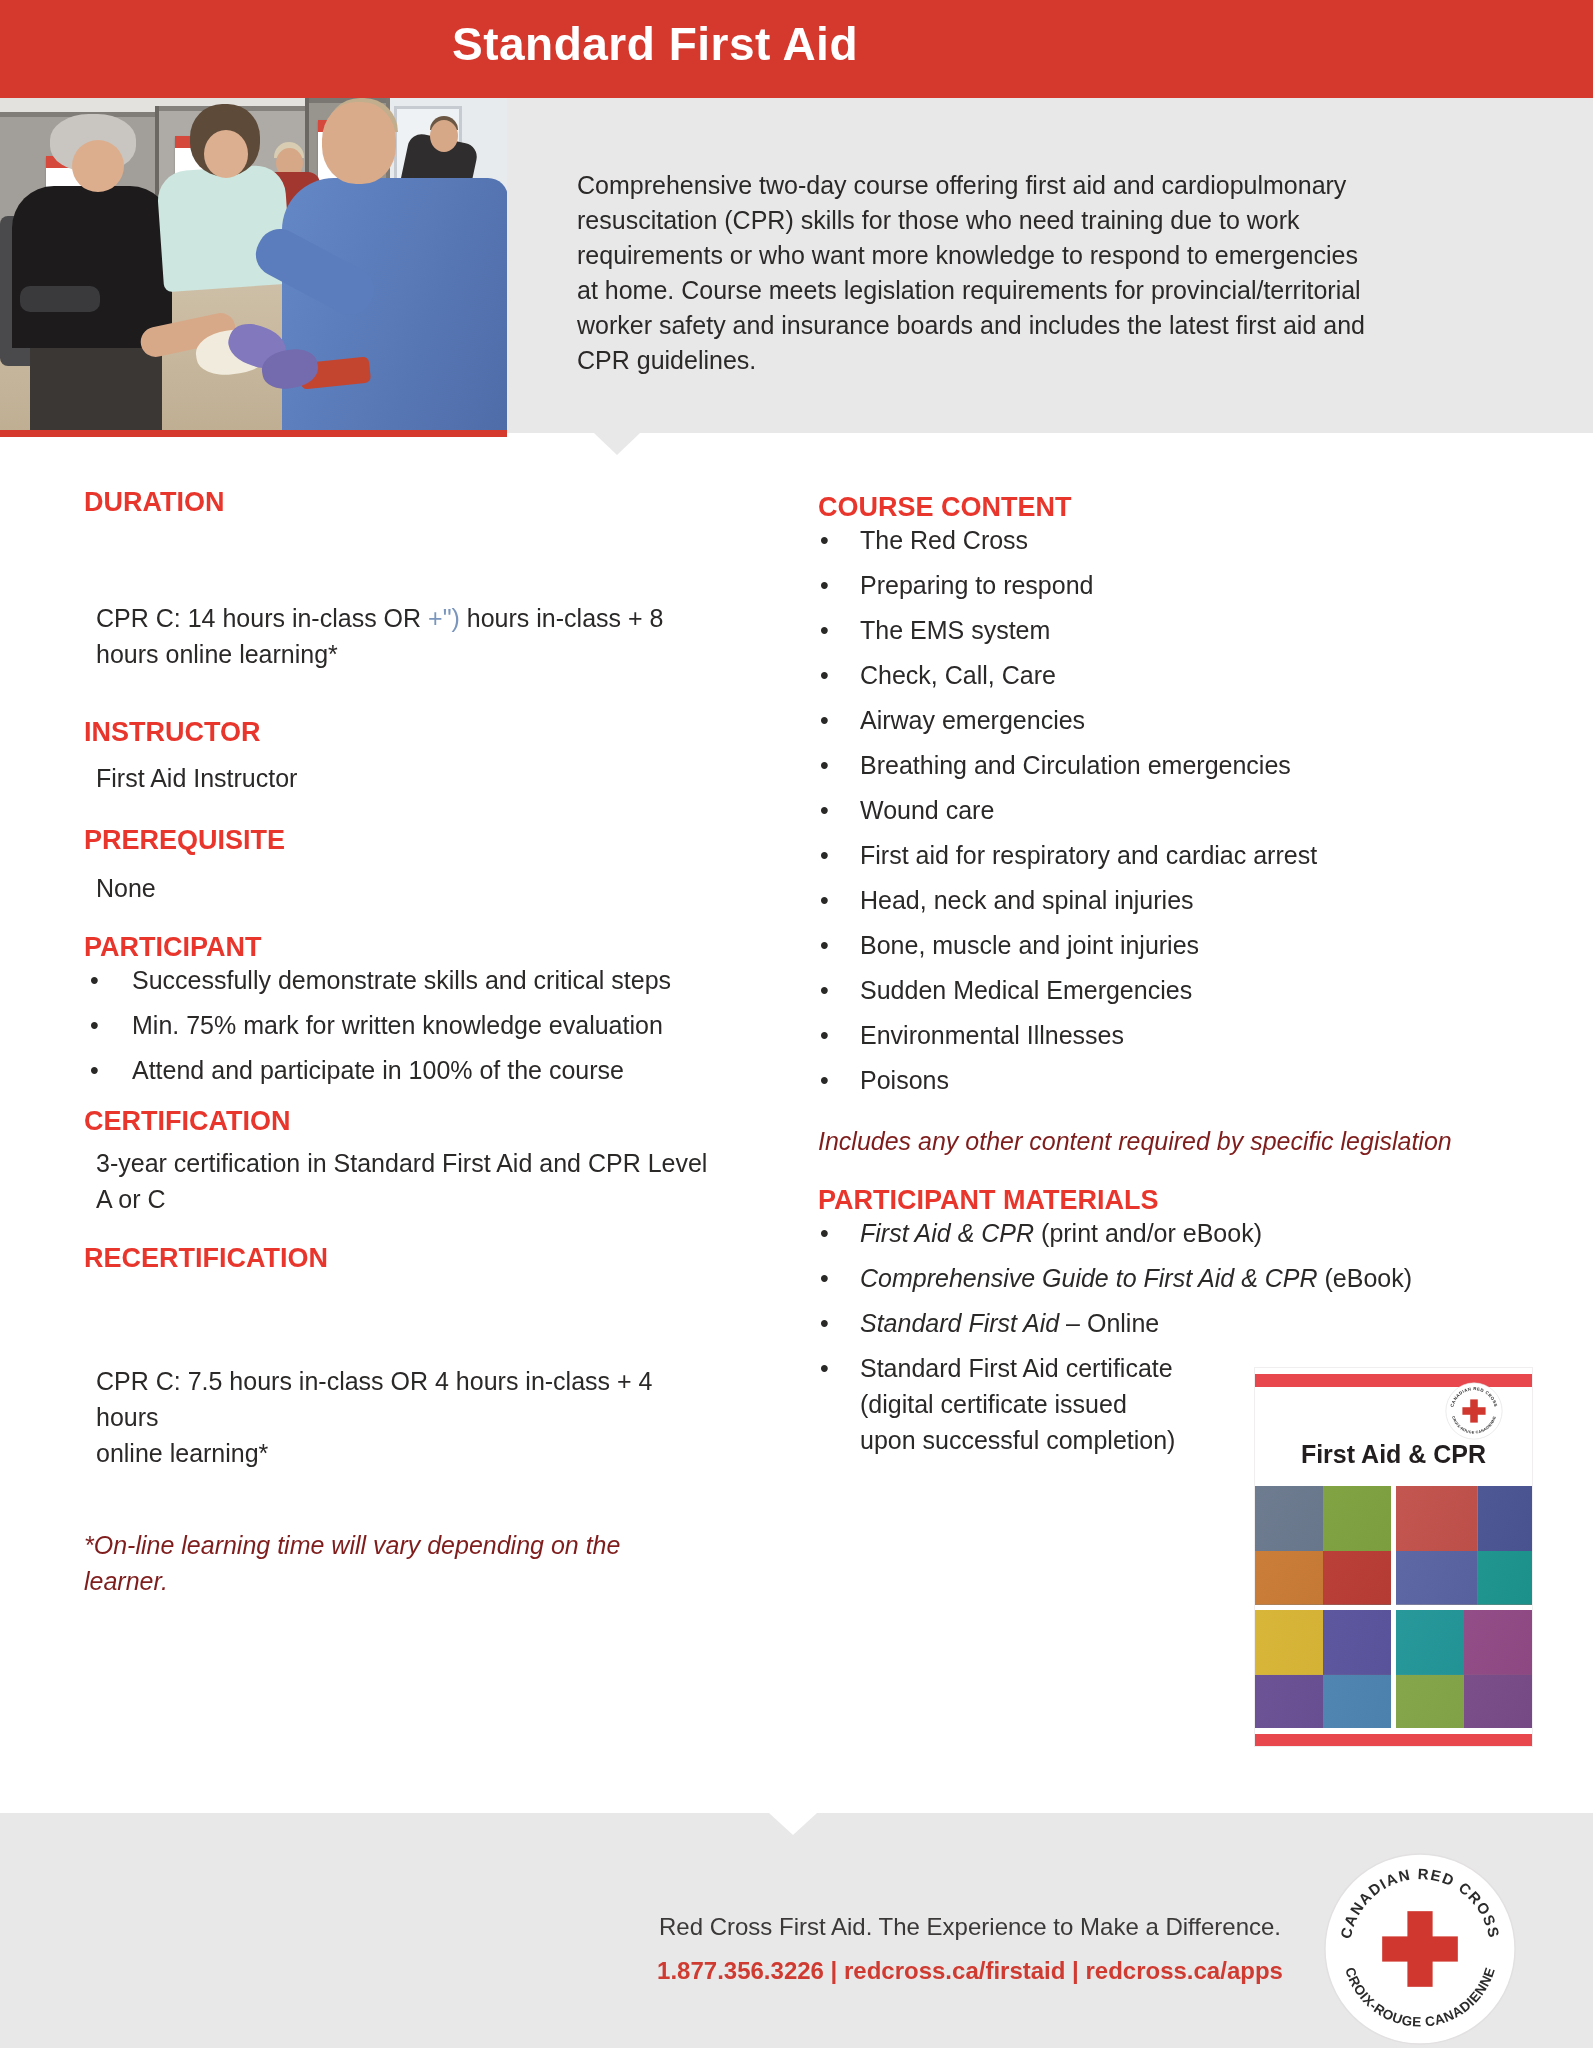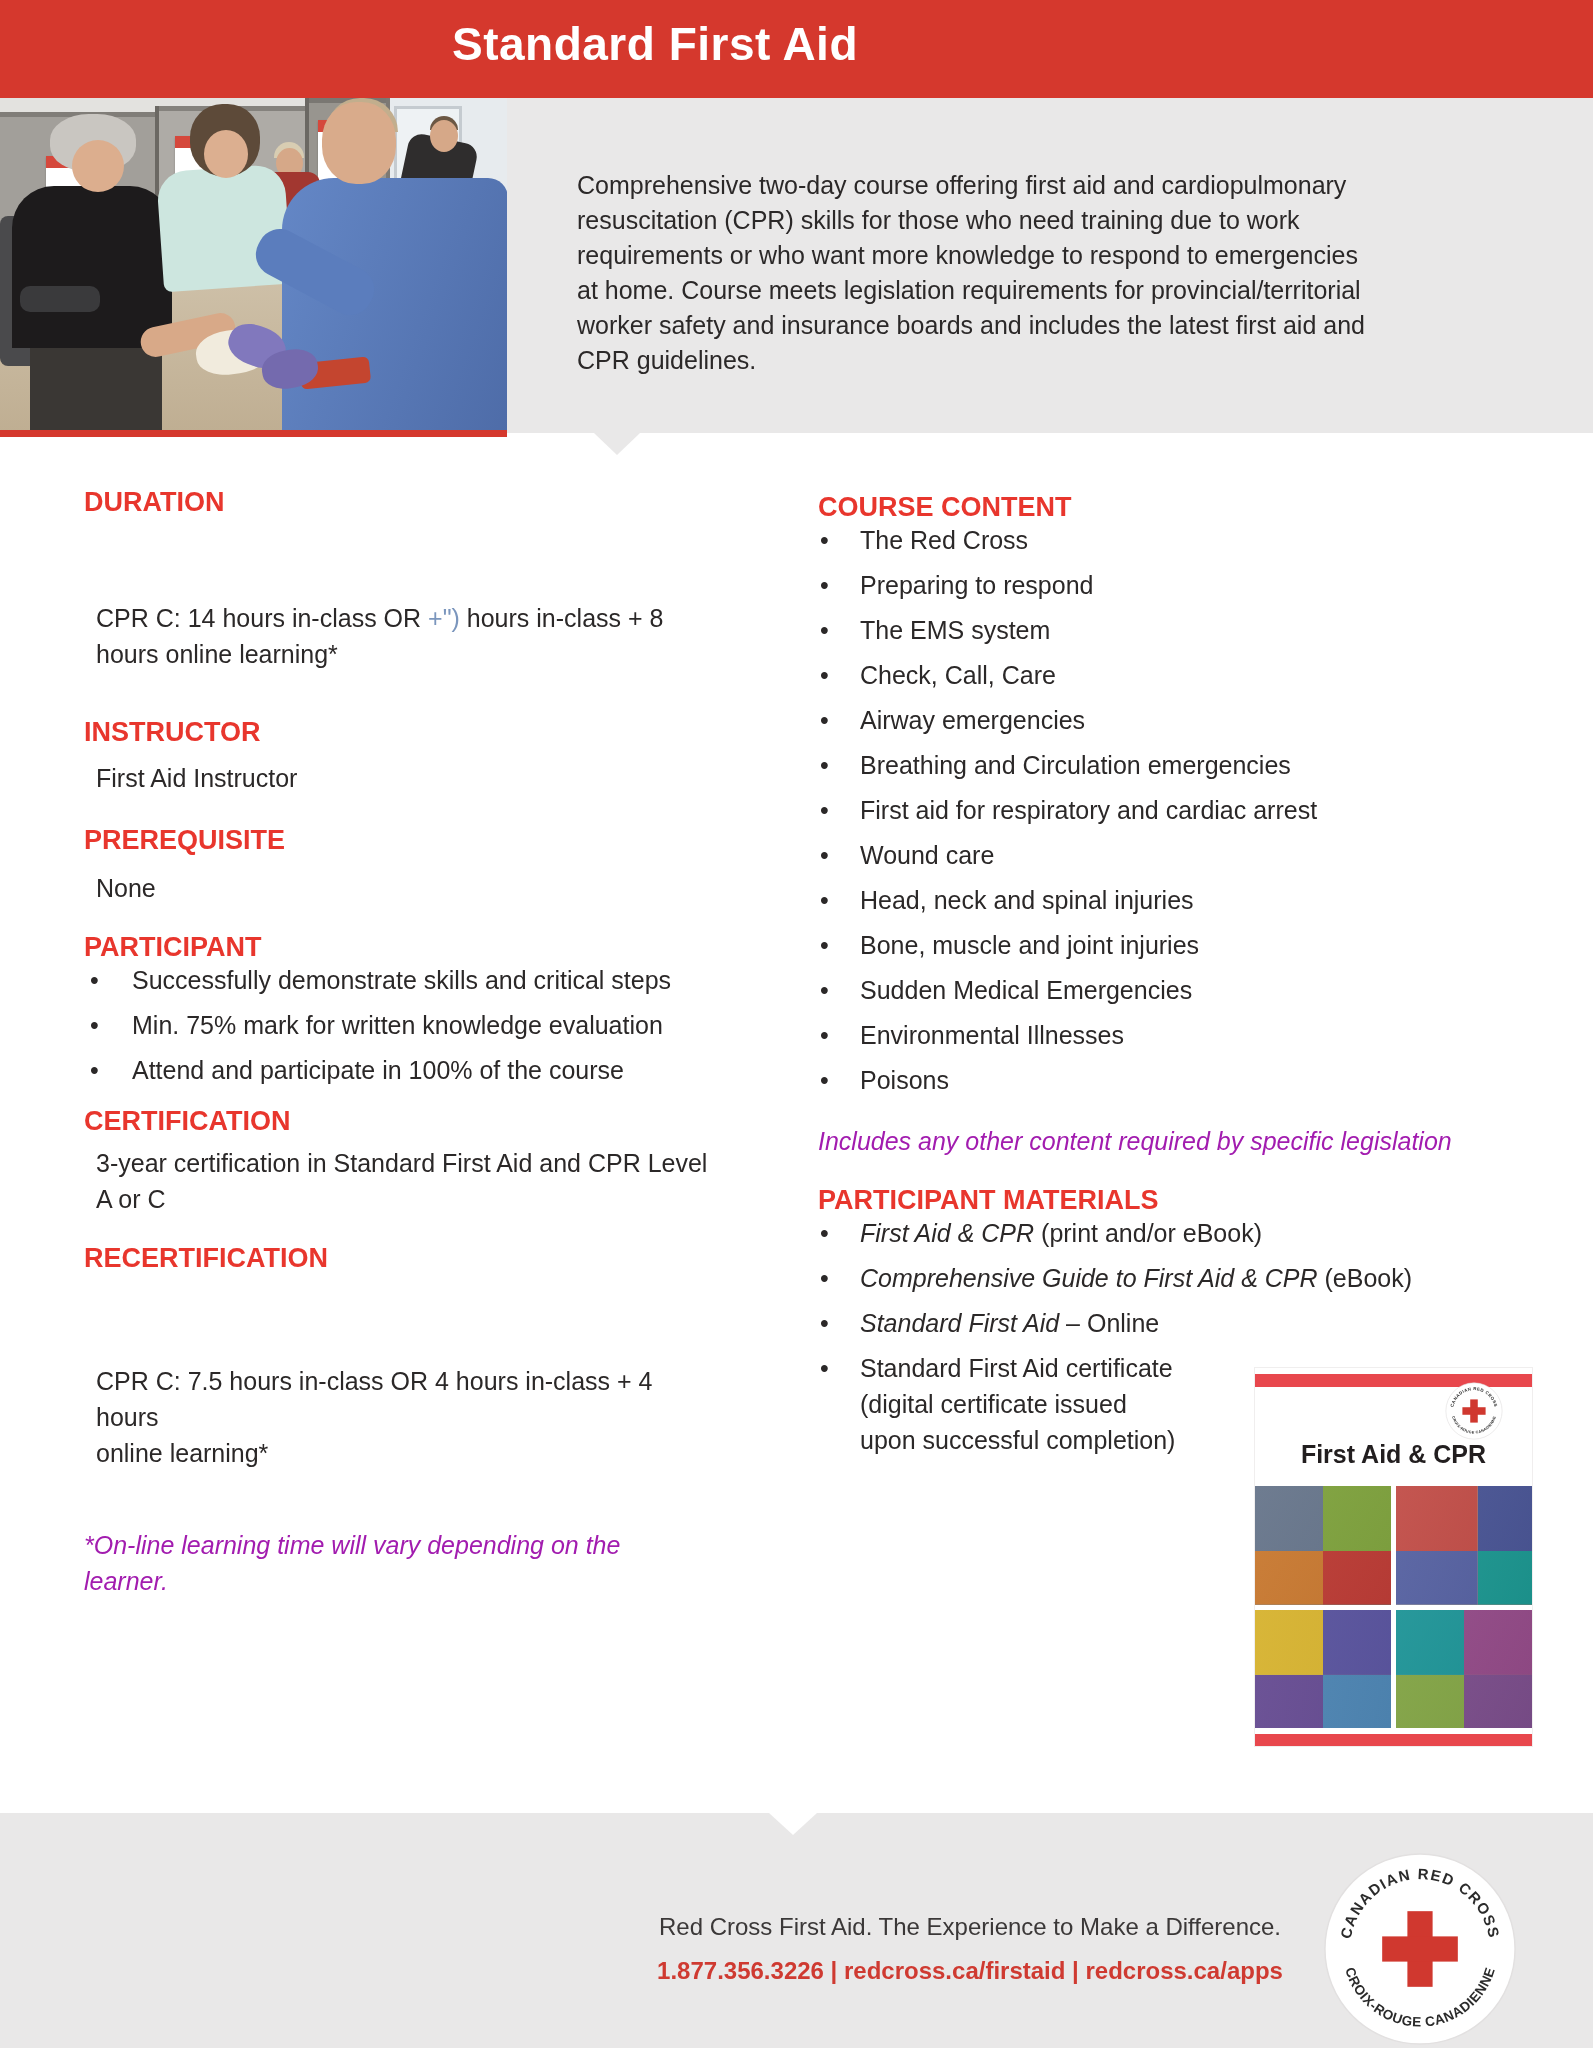--- a/index.html
+++ b/index.html
@@ -75,21 +75,21 @@
   .sec-h{color:#e8362d;font-size:27px;font-weight:700;line-height:30px;margin:0;}
   .body-p{font-size:25px;line-height:36px;margin:12px;color:#2b2828;}
   .preline{white-space:pre-line;}
   .glitch{color:#7b96bd;}
   ul.blist{list-style:none;margin:0;padding:0;}
   ul.blist li{position:relative;font-size:25px;line-height:36px;margin:0 0 9px 0;
               padding-left:48px;white-space:nowrap;color:#2b2828;}
   ul.blist li::before{content:"•";position:absolute;left:6px;top:0;color:#2b2828;}
   .col-right ul.blist li{padding-left:42px;}
   .col-right ul.blist li::before{left:2px;}
-  .note-i{font-style:italic;font-size:25px;line-height:36px;color:#a21caf;}
+  .note-i{font-style:italic;font-size:25px;line-height:36px;color:#7f1d1d;}
   .pm-title{font-style:italic;}
   li.pm-wrap{white-space:normal;}
   li.pm-wrap .pm-rest{white-space:pre-line;}
 
   
   .m-dur-body{margin-top:83px;}
   .m-instructor{margin-top:45px;}
   .m-inst-body{margin-top:13px;}
   .m-prereq{margin-top:29px;}
   .m-prereq-body{margin-top:15px;}
@@ -255,22 +255,22 @@
 
   <div class="abs col-right">
     <h2 class="sec-h">COURSE CONTENT</h2>
     <ul class="blist m-course-list">
       <li>The Red Cross</li>
       <li>Preparing to respond</li>
       <li>The EMS system</li>
       <li>Check, Call, Care</li>
       <li>Airway emergencies</li>
       <li>Breathing and Circulation emergencies</li>
+      <li>Wound care</li>
       <li>First aid for respiratory and cardiac arrest</li>
-      <li>Wound care</li>
       <li>Head, neck and spinal injuries</li>
       <li>Bone, muscle and joint injuries</li>
       <li>Sudden Medical Emergencies</li>
       <li>Environmental Illnesses</li>
       <li>Poisons</li>
     </ul>
     <p class="note-i m-note">Includes any other content required by specific legislation</p>
 
     <h2 class="sec-h m-pm">PARTICIPANT MATERIALS</h2>
     <ul class="blist m-pm-list">

